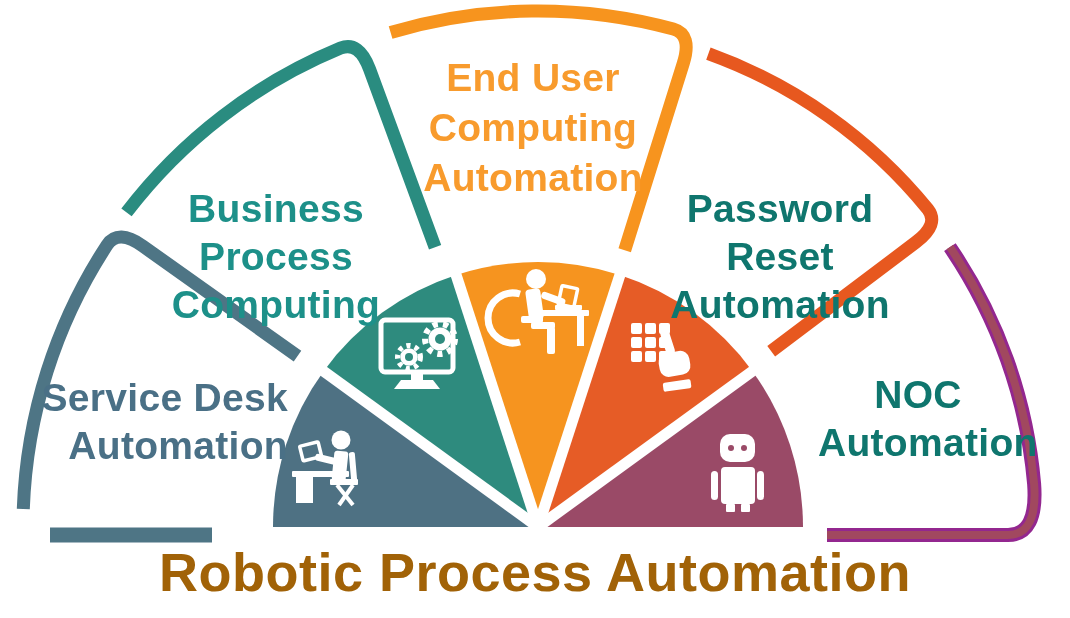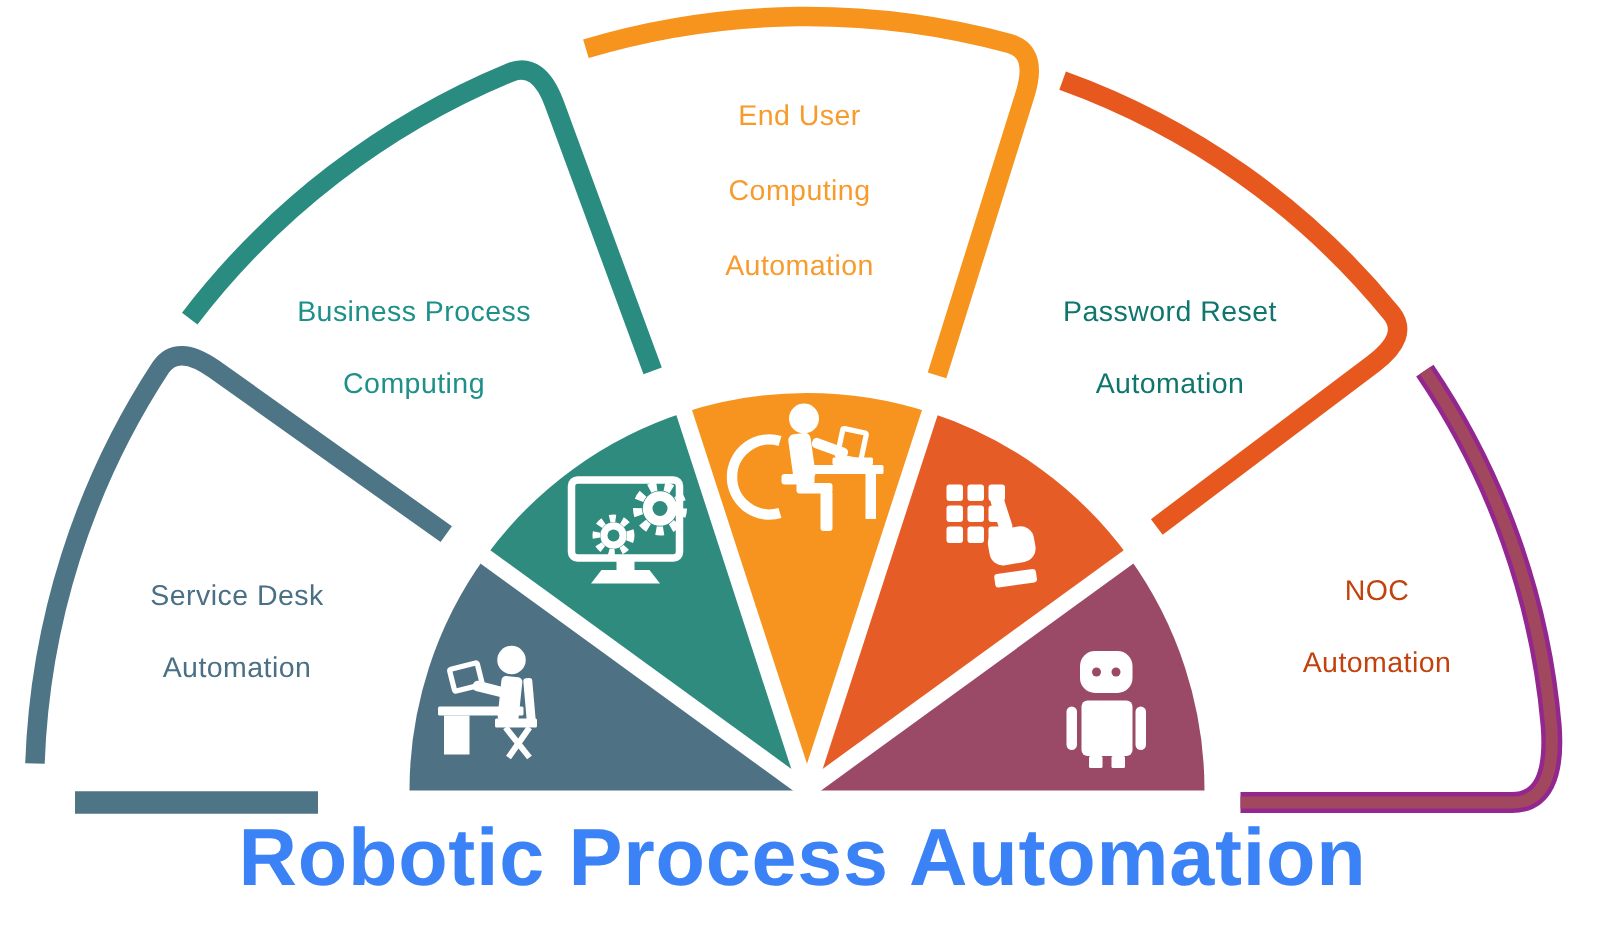--- a/index.html
+++ b/index.html
@@ -1,20 +1,20 @@
 <!DOCTYPE html>
 <html><head>
 <meta charset="utf-8">
 <style>
   html,body{margin:0;padding:0;background:#fff;}
   .canvas{position:relative;width:1070px;height:618px;background:#ffffff;overflow:hidden;
           font-family:"Liberation Sans", sans-serif;}
   #fan-svg{position:absolute;left:0;top:0;}
   .seg-label{position:absolute;text-align:center;white-space:pre-line;
-             font-size:19px;line-height:48px;font-weight:400;letter-spacing:.3px;}
+             font-size:39px;line-height:48px;font-weight:700;letter-spacing:.3px;}
   #lbl-0{left:28px;top:374px;width:260px;}
   #lbl-1{left:136px;top:185px;width:280px;}
   #lbl-2{left:403px;top:53px;width:260px;line-height:50px;}
   #lbl-3{left:640px;top:185px;width:280px;}
   #lbl-4{left:818px;top:371px;width:200px;}
   .main-title{position:absolute;left:0;top:541px;width:100%;text-align:center;
               font-size:54px;font-weight:700;letter-spacing:.5px;}
 </style>
 </head>
 <body>
@@ -92,26 +92,26 @@
         <circle cx="731" cy="448" r="3" fill="#9a4a67"></circle>
         <circle cx="744" cy="448" r="3" fill="#9a4a67"></circle>
         <rect x="721" y="467" width="34" height="37" rx="4" fill="#fff"></rect>
         <rect x="711" y="471" width="7" height="29" rx="3.5" fill="#fff"></rect>
         <rect x="757" y="471" width="7" height="29" rx="3.5" fill="#fff"></rect>
         <rect x="726" y="504" width="9" height="8" rx="1" fill="#fff"></rect>
         <rect x="741" y="504" width="9" height="8" rx="1" fill="#fff"></rect>
       </g>
     </svg>
 
-  <div class="seg-label" id="lbl-0" style="color: rgb(74, 112, 134);">Service Desk
+  <div class="seg-label" id="lbl-0" style="color: rgb(74, 112, 134); text-align: right;">Service Desk
 Automation</div>
   <div class="seg-label" id="lbl-1" style="color: rgb(29, 144, 137);">Business Process
 Computing</div>
   <div class="seg-label" id="lbl-2" style="color: rgb(248, 155, 45);">End User
 Computing
 Automation</div>
   <div class="seg-label" id="lbl-3" style="color: #0f766e;">Password Reset
 Automation</div>
-  <div class="seg-label" id="lbl-4" style="color: #c2410c;">NOC
+  <div class="seg-label" id="lbl-4" style="color: #0f766e;">NOC
 Automation</div>
 
-  <div class="main-title" style="color: #3b82f6;">Robotic Process Automation</div>
+  <div class="main-title" style="color: #a16207;">Robotic Process Automation</div>
 </div>
 
 </body></html>

